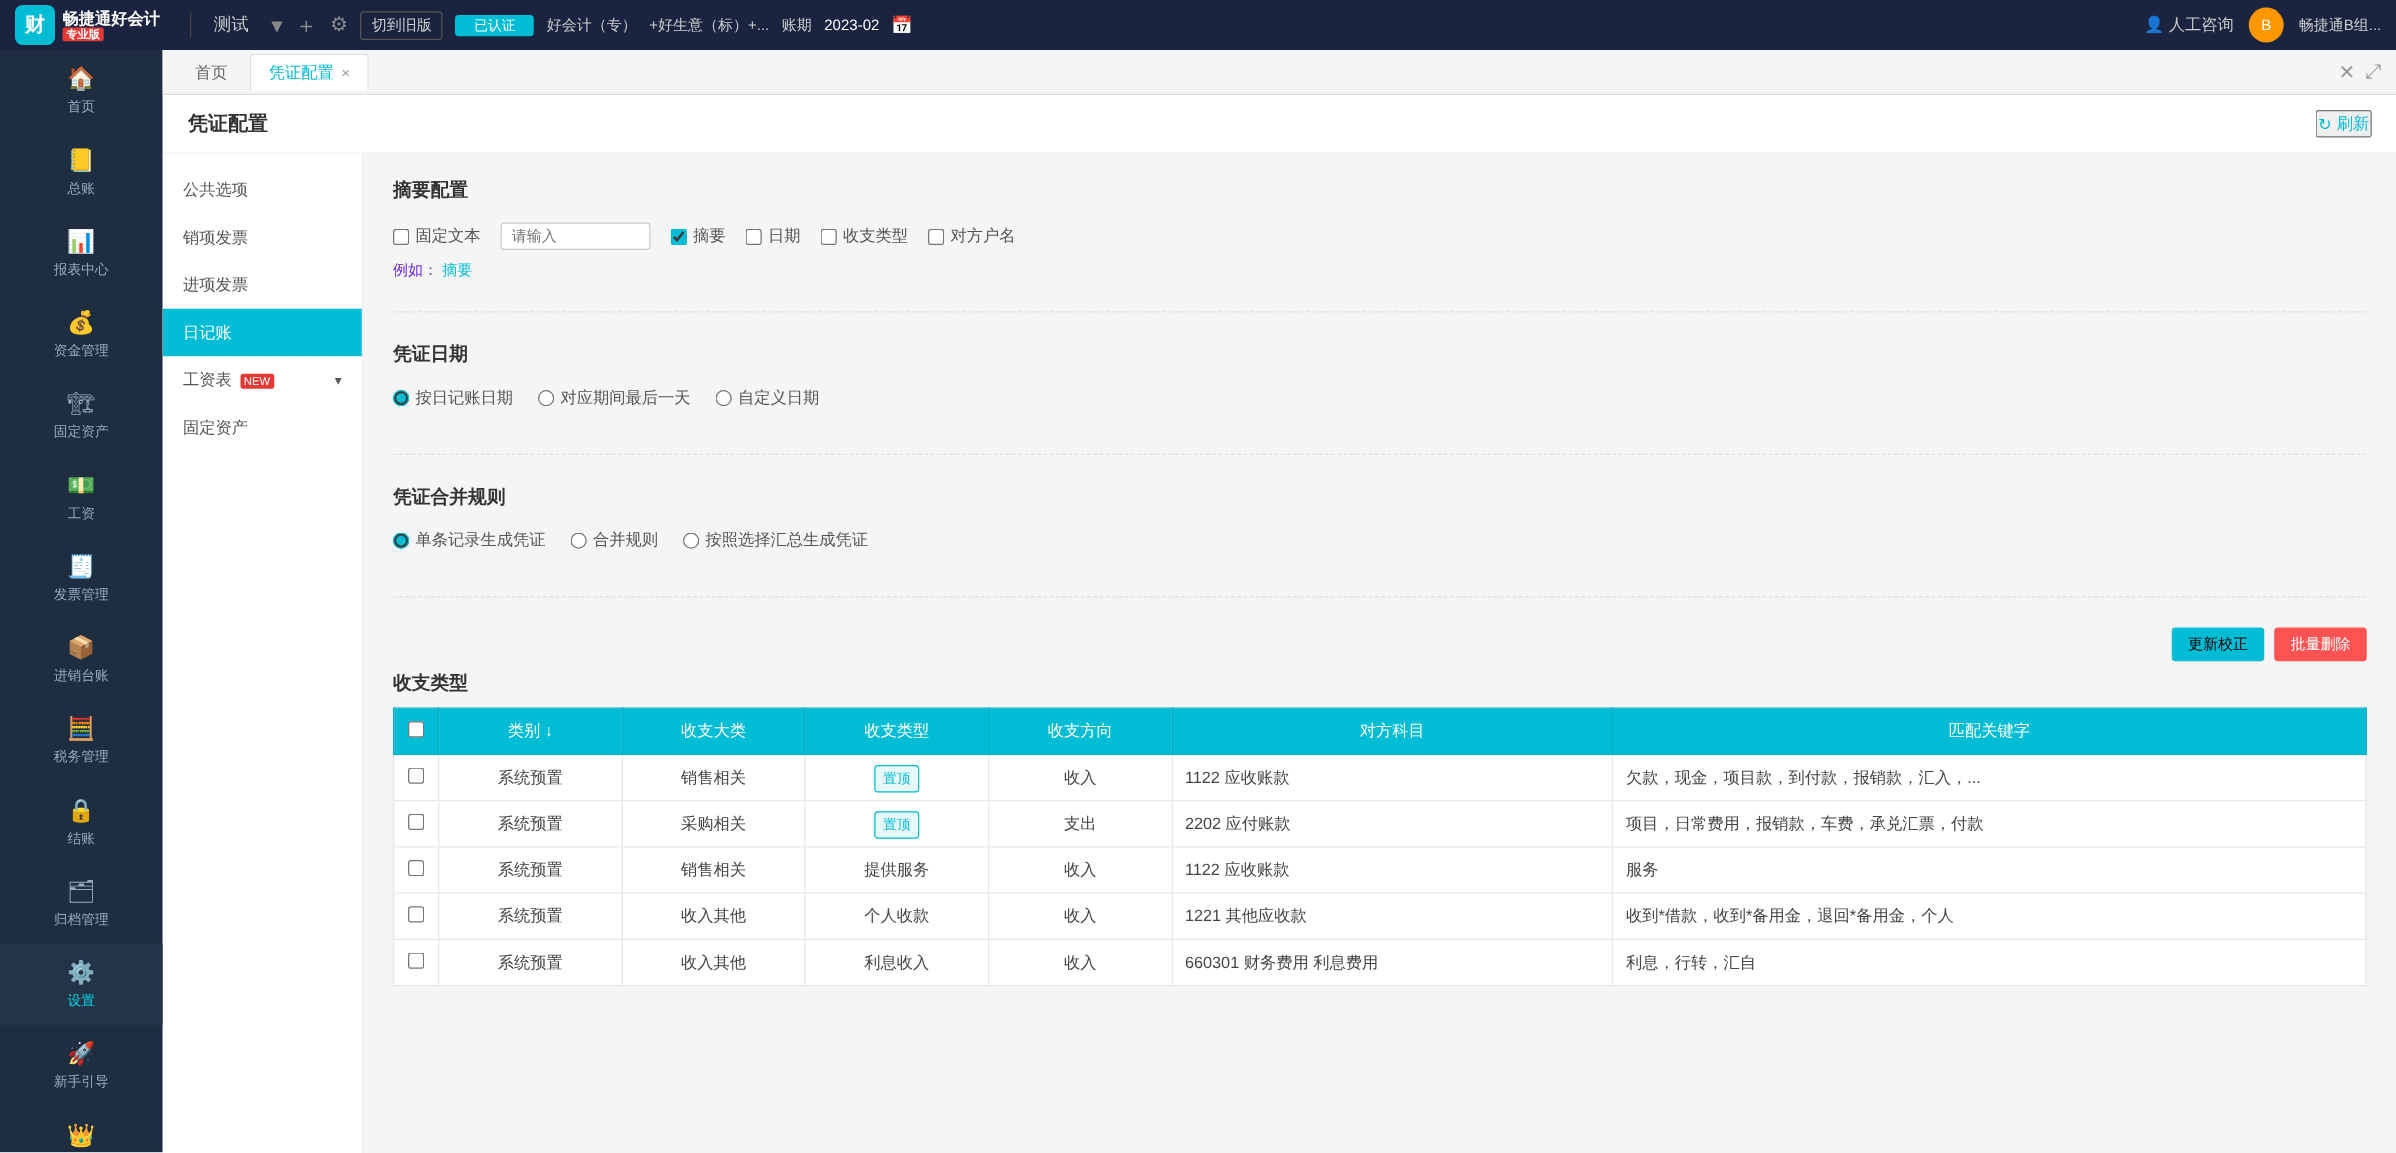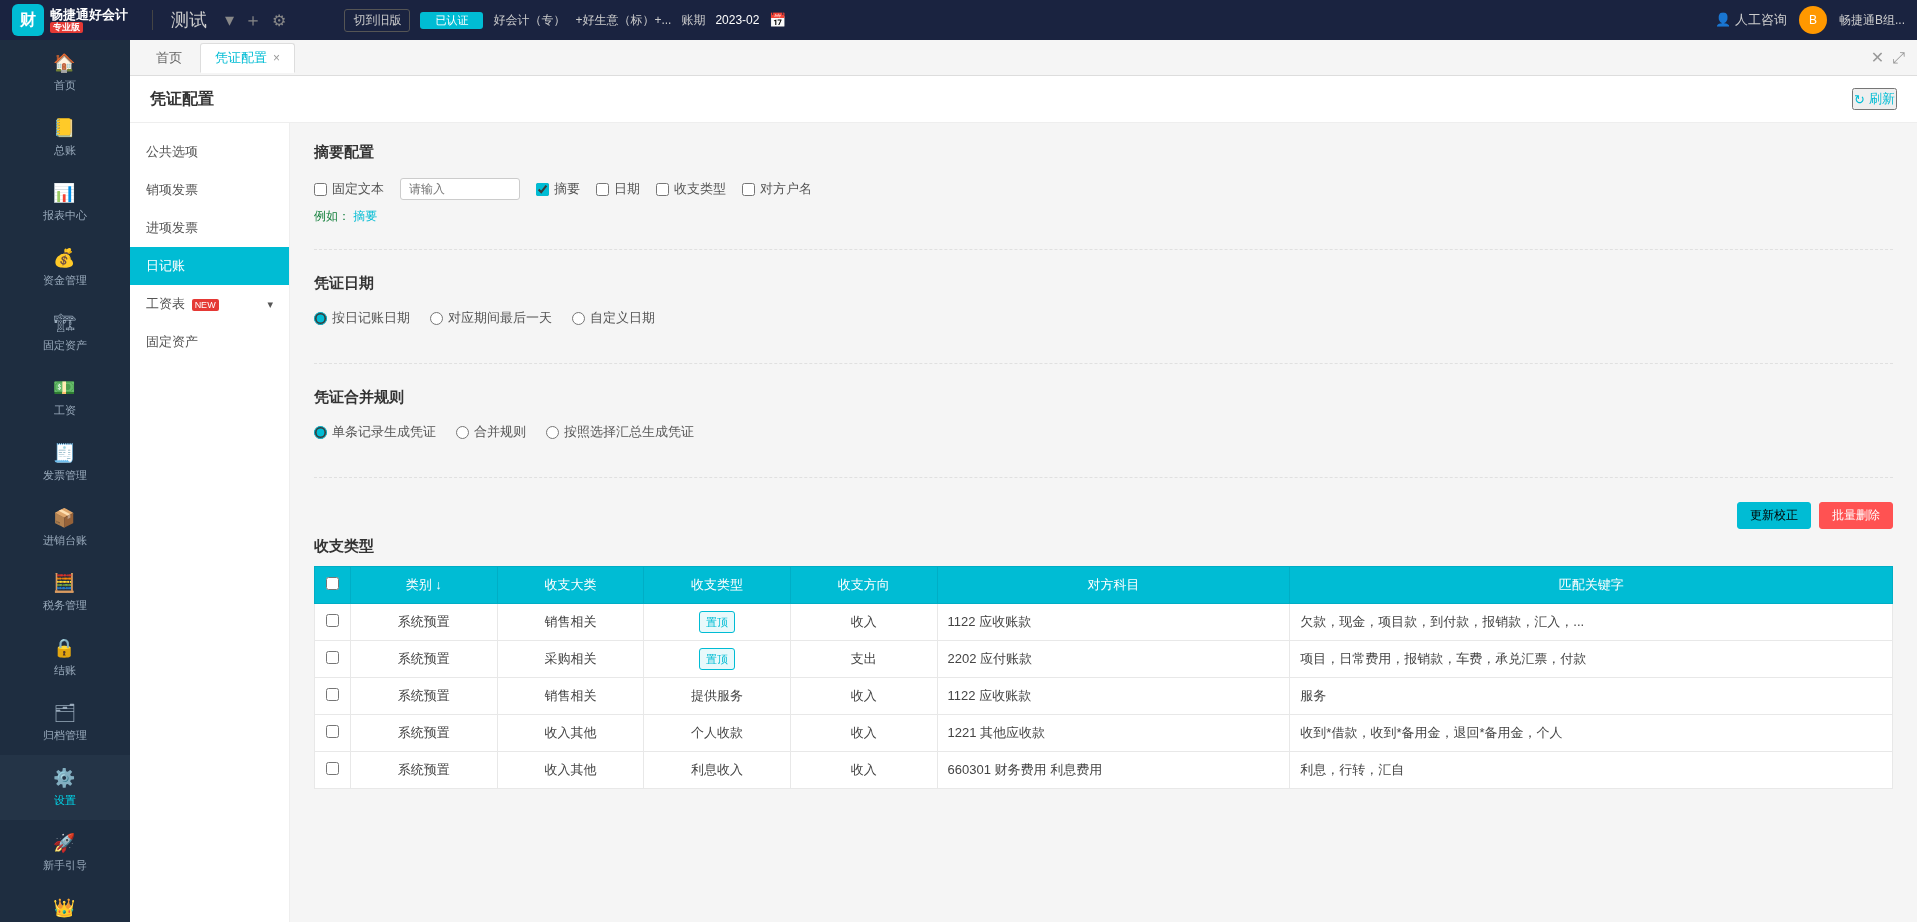--- a/index.html
+++ b/index.html
@@ -6,22 +6,22 @@
     body { font-family: "Microsoft YaHei", "PingFang SC", sans-serif; font-size: 13px; background: #f0f2f5; color: #333; display: flex; flex-direction: column; height: 922px; overflow: hidden; }
 
     
     .topbar { height: 40px; background: #1a2340; display: flex; align-items: center; padding: 0 12px; gap: 10px; flex-shrink: 0; }
     .topbar-logo { display: flex; align-items: center; gap: 6px; color: #fff; font-size: 14px; font-weight: bold; width: 130px; }
     .topbar-logo-icon { width: 32px; height: 32px; background: #00bcd4; border-radius: 6px; display: flex; align-items: center; justify-content: center; color: #fff; font-size: 16px; }
     .topbar-logo-text { display: flex; flex-direction: column; line-height: 1.2; }
     .topbar-logo-text span:first-child { font-size: 13px; color: #fff; }
     .topbar-logo-text span:last-child { font-size: 9px; color: #aaa; background: #e53935; color: #fff; padding: 0 3px; border-radius: 2px; width: fit-content; }
     .topbar-divider { width: 1px; height: 20px; background: #444; }
-    .topbar-tab { color: #ccc; font-size: 18px; padding: 0 8px; cursor: pointer; }
-    .topbar-btn-old { background: transparent; border: 1px solid #555; color: #ccc; border-radius: 3px; padding: 2px 8px; font-size: 12px; cursor: pointer; margin-left: 48px; }
+    .topbar-tab { color: #ccc; font-size: 14px; padding: 0 8px; cursor: pointer; }
+    .topbar-btn-old { background: transparent; border: 1px solid #555; color: #ccc; border-radius: 3px; padding: 2px 8px; font-size: 12px; cursor: pointer; }
     .topbar-badge { background: #00bcd4; color: #fff; border-radius: 3px; padding: 1px 15px; font-size: 11px; }
     .topbar-text { color: #ccc; font-size: 12px; }
     .topbar-right { margin-left: auto; display: flex; align-items: center; gap: 12px; color: #ccc; font-size: 13px; }
     .topbar-avatar { width: 28px; height: 28px; border-radius: 50%; background: #ff9800; display: flex; align-items: center; justify-content: center; color: #fff; font-size: 12px; }
 
     
     .main-layout { display: flex; flex: 1; overflow: hidden; }
 
     
     .sidebar { width: 130px; background: #1e2d40; display: flex; flex-direction: column; flex-shrink: 0; }
@@ -69,21 +69,21 @@
     .radio-label input[type="radio"] { accent-color: #00bcd4; }
 
     
     .checkbox-row { display: flex; align-items: center; gap: 16px; margin-bottom: 8px; flex-wrap: wrap; }
     .checkbox-label { display: flex; align-items: center; gap: 5px; cursor: pointer; color: #555; font-size: 13px; }
     .checkbox-label input[type="checkbox"] { accent-color: #00bcd4; }
     .text-input { border: 1px solid #ccc; border-radius: 3px; padding: 3px 8px; font-size: 12px; width: 120px; color: #999; }
 
     
     .example-text { color: #00bcd4; font-size: 12px; margin-top: 6px; }
-    .example-text span { color: #15803d; }
+    .example-text span { color: #6d28d9; }
 
     
     .table-header-row { display: flex; justify-content: flex-end; gap: 8px; margin-bottom: 8px; }
     .table-btn { padding: 4px 12px; border-radius: 3px; font-size: 12px; cursor: pointer; border: 1px solid #ccc; background: #fff; color: #555; }
     .table-btn.primary { background: #00bcd4; color: #000000; border-color: #00bcd4; }
     .table-btn.danger { background: #ff5252; color: #fff; border-color: #ff5252; }
 
     
     .data-table { width: 100%; border-collapse: collapse; }
     .data-table th { background: #00bcd4; color: #fff; padding: 9px 10px; text-align: center; font-size: 13px; font-weight: normal; border: 1px solid #00adc5; }

